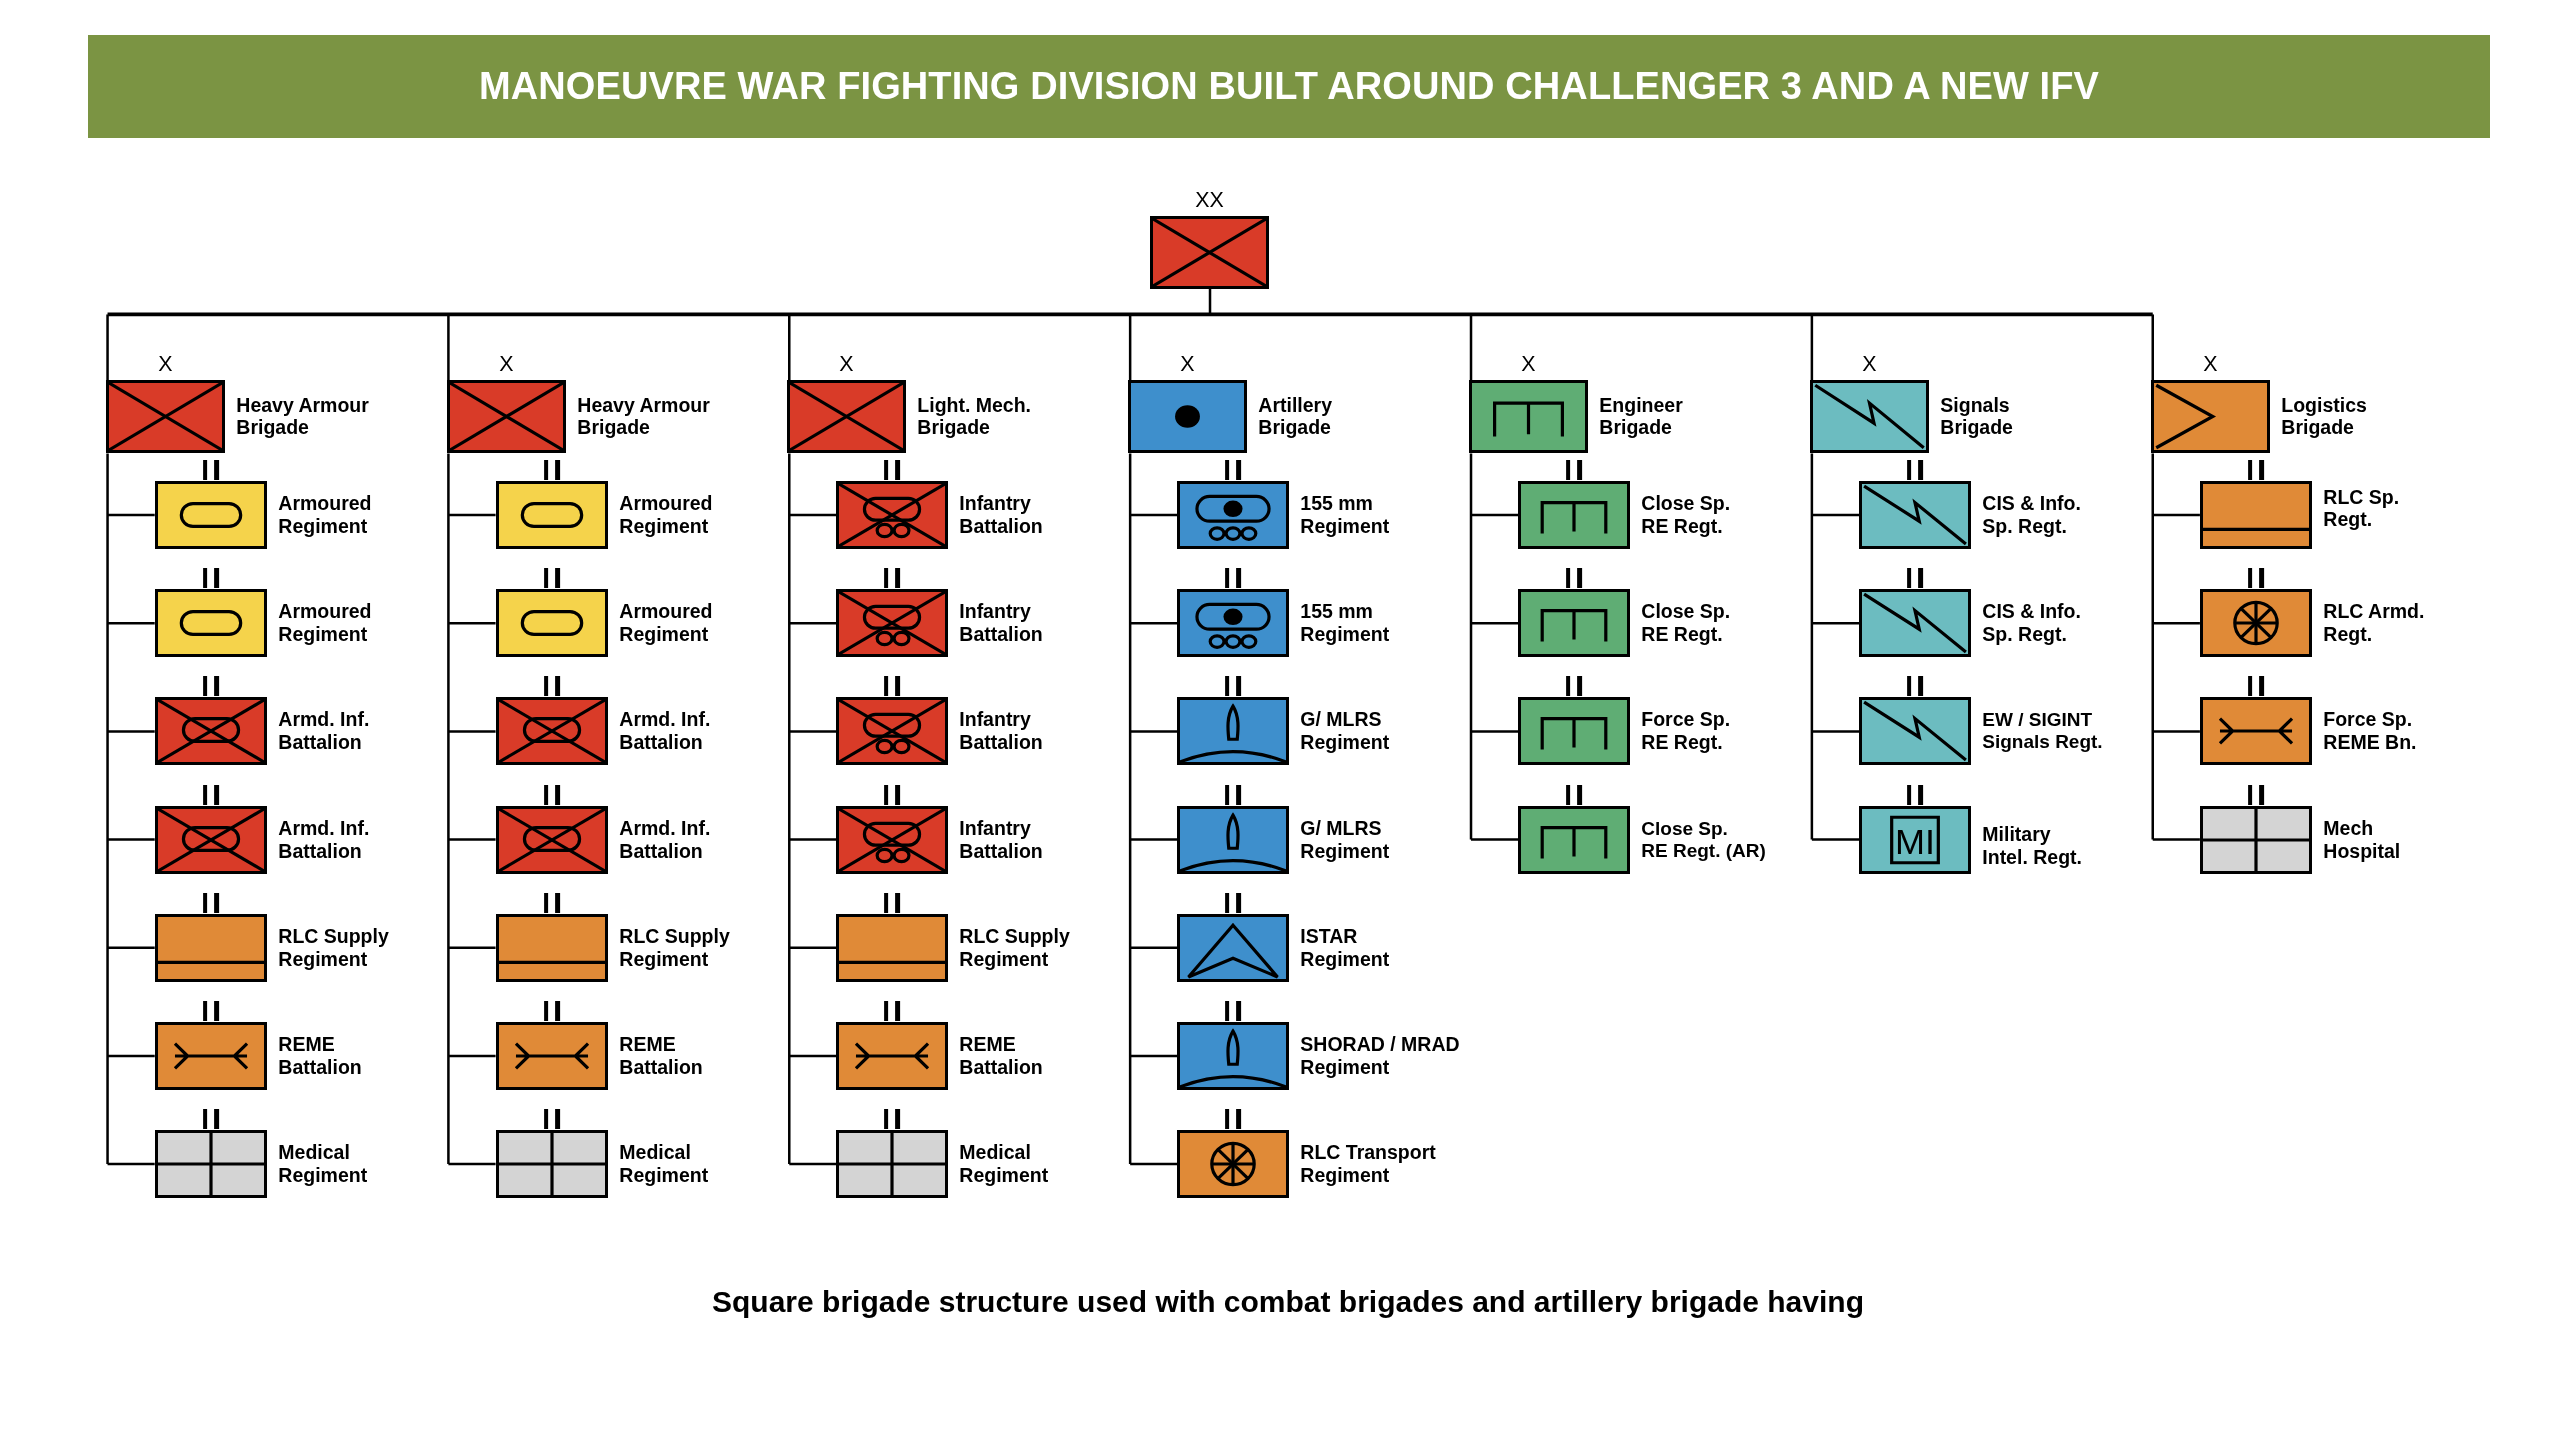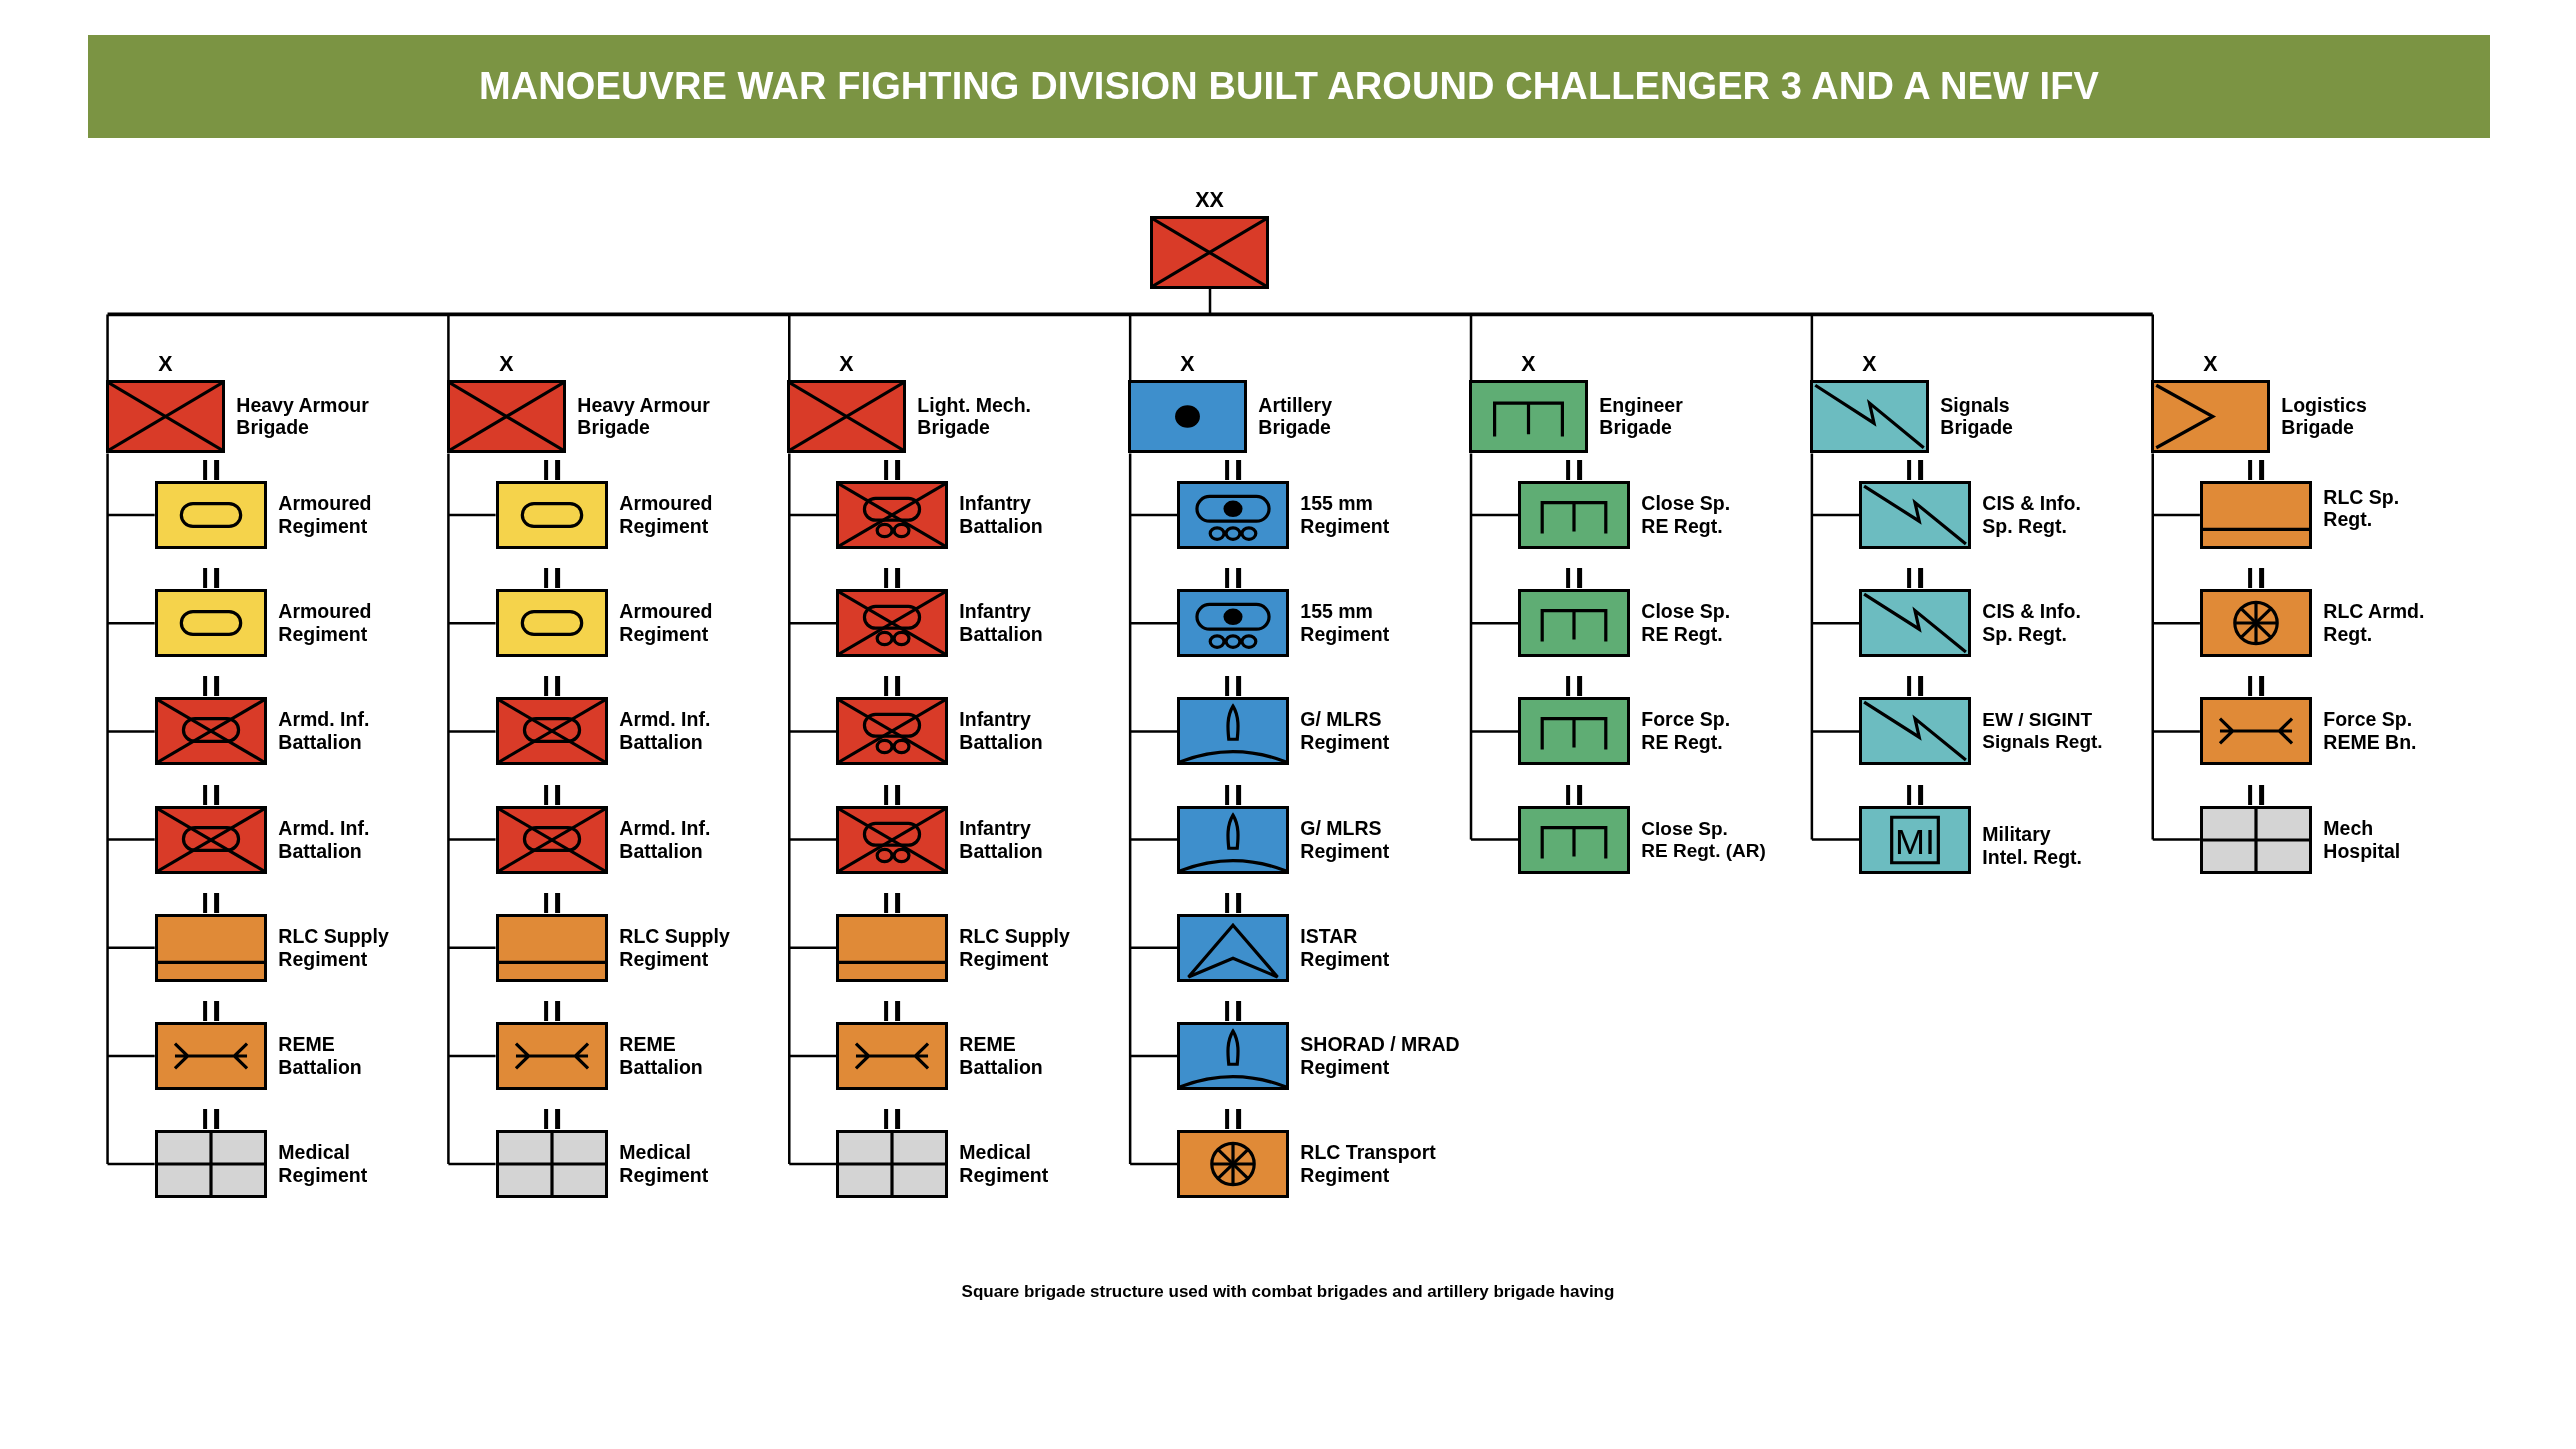--- a/index.html
+++ b/index.html
@@ -34,21 +34,21 @@
            pointer-events: none; }
 
   
   .node { position: absolute; }
 
   .echelon {
     position: absolute;
     left: 0; width: 100%;
     text-align: center;
     font-size: 21.4px;
-    font-weight: bold;
+    font-weight: normal;
     color: #000;
     line-height: 1;
   }
   .echelon.xx, .echelon.x { top: -26.4px; }
 
   
   .echelon-bars {
     position: absolute;
     left: 50%; transform: translateX(-50%);
     top: -21.4px;
@@ -75,21 +75,21 @@
     line-height: 1.16;
     white-space: nowrap;
   }
   .label.small { font-size: 19px; }
 
   
   #footer {
     position: absolute;
     left: 0; top: 1280px; width: 2576px;
     text-align: center;
-    font-size: 17px;
+    font-size: 30px;
     font-weight: bold;
     color: #000;
     line-height: 1.45;
   }
 </style>
 </head>
 <body>
 
 <div id="header-band">
   <div id="header-title">MANOEUVRE WAR FIGHTING DIVISION BUILT AROUND CHALLENGER 3 AND A NEW IFV</div>

